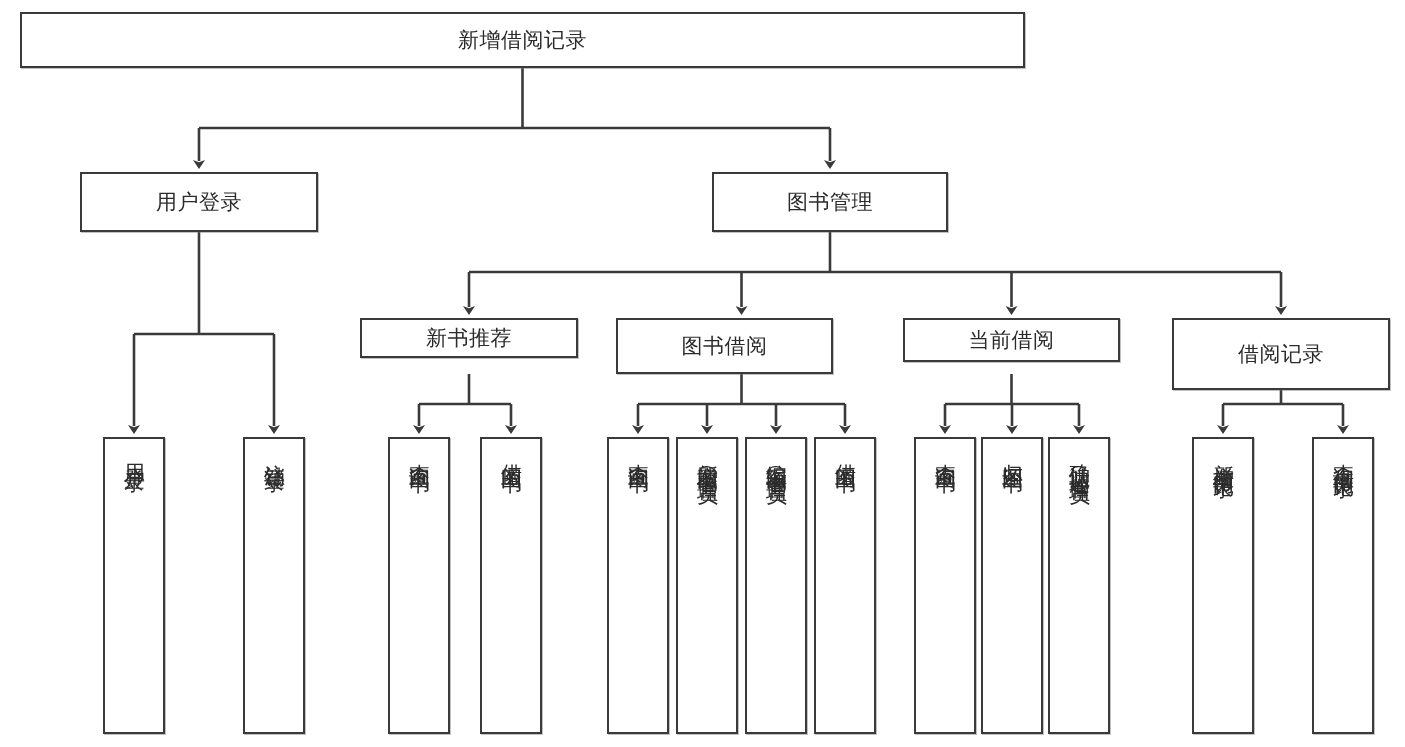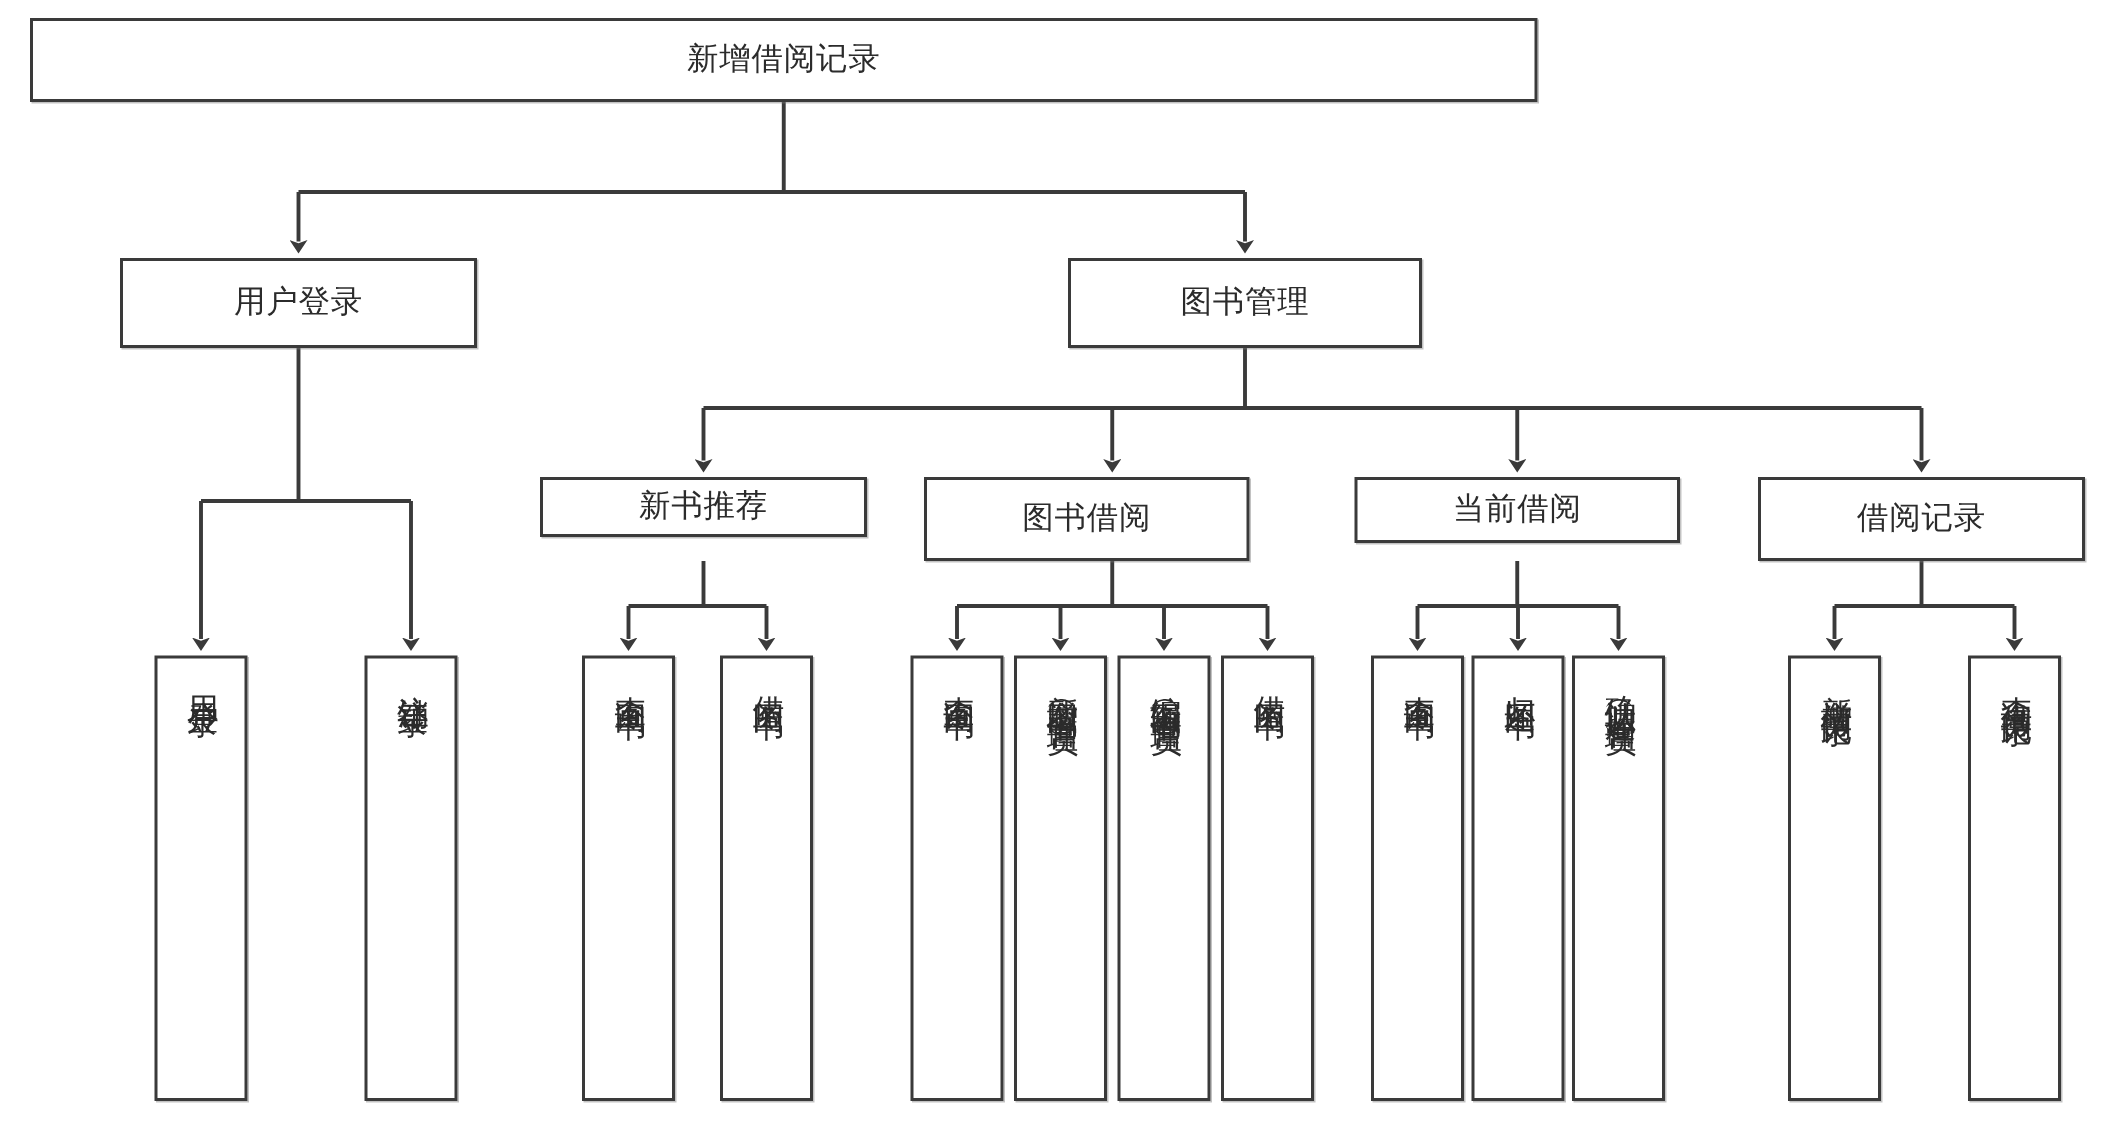--- a/index.html
+++ b/index.html
@@ -125,21 +125,21 @@
       </div>
       <div class="node horizontal" style="left: 360px; top: 318px; width: 218px; height: 40px;">
         <span class="label">新书推荐</span>
       </div>
       <div class="node horizontal" style="left: 616px; top: 318px; width: 217px; height: 56px;">
         <span class="label">图书借阅</span>
       </div>
       <div class="node horizontal" style="left: 903px; top: 318px; width: 217px; height: 44px;">
         <span class="label">当前借阅</span>
       </div>
-      <div class="node horizontal" style="left: 1172px; top: 318px; width: 218px; height: 56px;">
+      <div class="node horizontal" style="left: 1172px; top: 318px; width: 218px; height: 72px;">
         <span class="label">借阅记录</span>
       </div>
       <div class="node vertical" style="left: 103px; top: 437px; width: 62px; height: 297px;">
         <span class="label">用户登录</span>
       </div>
       <div class="node vertical" style="left: 243px; top: 437px; width: 62px; height: 297px;">
         <span class="label">注销登录</span>
       </div>
       <div class="node vertical" style="left: 388px; top: 437px; width: 62px; height: 297px;">
         <span class="label">查询图书</span>

